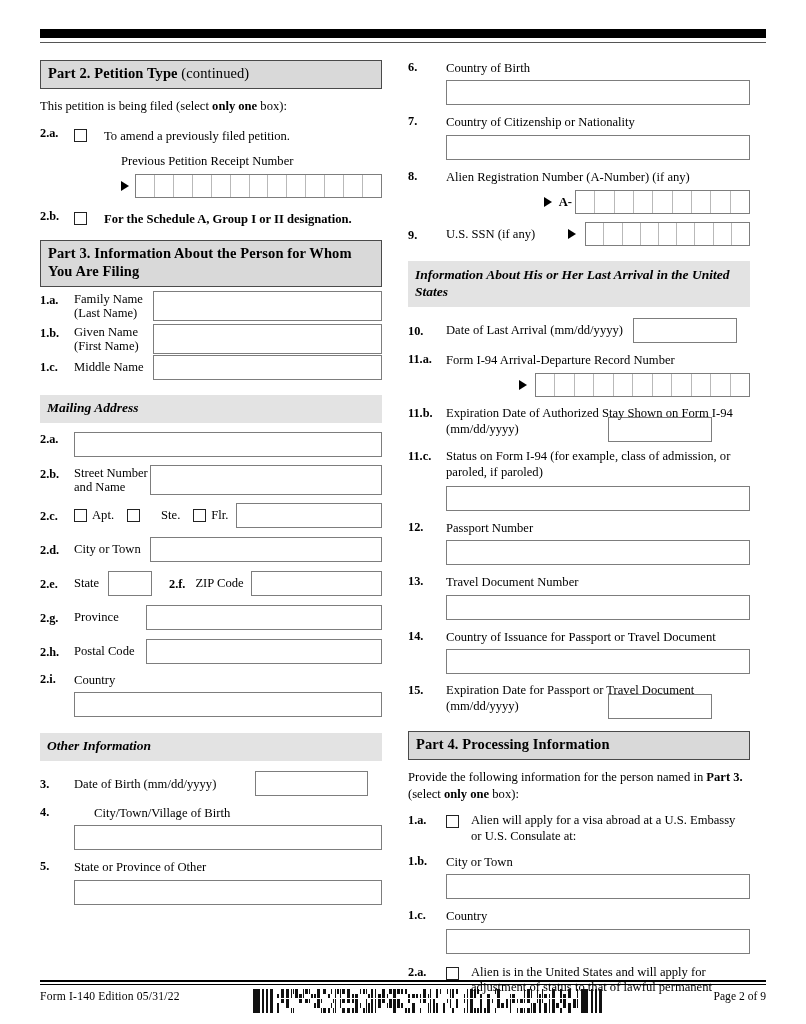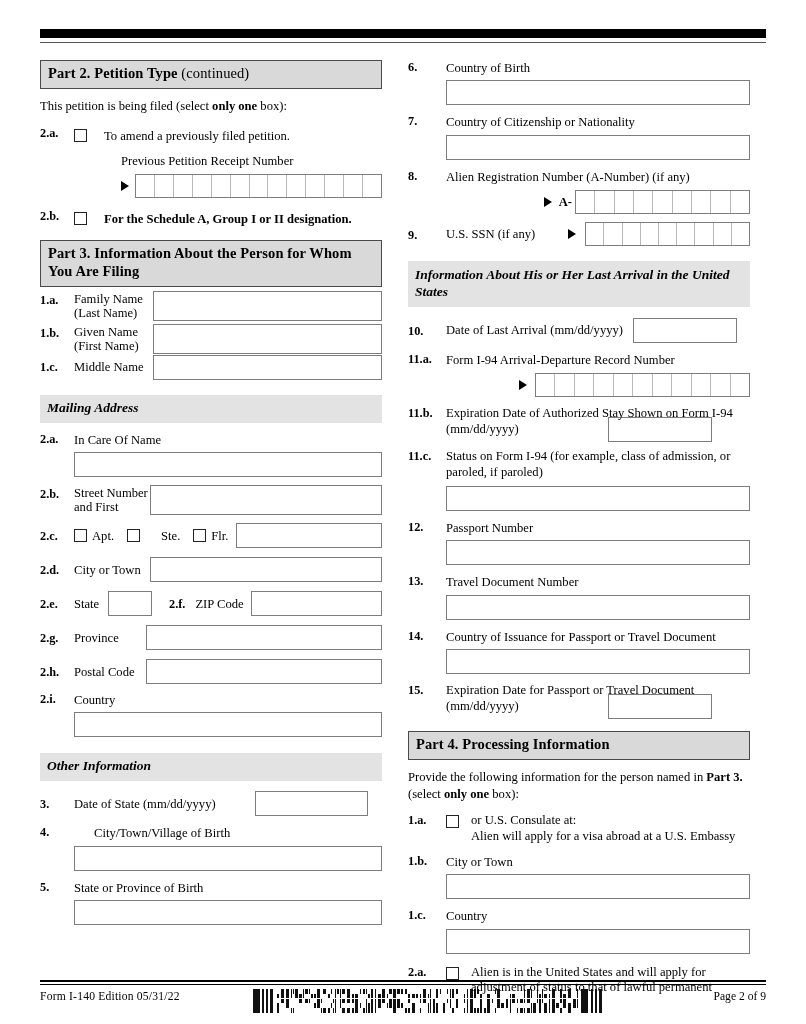--- a/index.html
+++ b/index.html
@@ -191,29 +191,28 @@
         <div class="num">1.c.</div>
         <div class="lbl" style="width:75px;">Middle Name</div>
         <div class="box" style="flex:1 1 auto;margin-left:4px;margin-top:-3px;"></div>
       </div>
     </div>
 
     <div class="sub-head" style="margin-top:15px;">Mailing Address</div>
 
     <div class="row" style="margin-top:9px;">
       <div class="num">2.a.</div>
-      <div class="lbl" style="margin-left:34px;">In Care Of Name</div>
       <div class="box" style="margin-left:34px;margin-top:4px;width:308px;"></div>
     </div>
 
     <div class="inline" style="margin-top:8px;">
       <div class="num">2.b.</div>
       <div class="lbl" style="width:74px;line-height:1.15;">
         <div>Street Number</div>
-        <div>and First</div>
+        <div>and Name</div>
       </div>
       <div class="box" style="flex:1 1 auto;margin-left:2px;height:30px;"></div>
     </div>
 
     <div class="inline" style="margin-top:8px;align-items:center;">
       <div class="num">2.c.</div>
       <span class="cb"></span>
       <span class="lbl" style="margin-left:5px;">Apt.</span>
       <span class="cb" style="margin-left:13px;"></span>
       <span class="lbl" style="margin-left:21px;">Ste.</span>
@@ -252,33 +251,33 @@
     <div class="row" style="margin-top:8px;">
       <div class="num">2.i.</div>
       <div class="lbl" style="margin-left:34px;">Country</div>
       <div class="box" style="margin-left:34px;margin-top:4px;width:308px;"></div>
     </div>
 
     <div class="sub-head" style="margin-top:16px;">Other Information</div>
 
     <div class="inline" style="margin-top:10px;align-items:center;">
       <div class="num">3.</div>
-      <div class="lbl">Date of State (mm/dd/yyyy)</div>
+      <div class="lbl">Date of Birth (mm/dd/yyyy)</div>
       <div class="box" style="width:113px;margin-left:39px;"></div>
     </div>
 
     <div class="row" style="margin-top:9px;">
       <div class="num">4.</div>
       <div class="lbl" style="margin-left:54px;">City/Town/Village of Birth</div>
       <div class="box" style="margin-left:34px;margin-top:4px;width:308px;"></div>
     </div>
 
     <div class="row" style="margin-top:9px;">
       <div class="num">5.</div>
-      <div class="lbl" style="margin-left:34px;">State or Province of Birth</div>
+      <div class="lbl" style="margin-left:34px;">State or Province of Other</div>
       <div class="box" style="margin-left:34px;margin-top:4px;width:308px;"></div>
     </div>
 
   </div>
 
   <div class="col col-right">
 
     <div class="row" style="margin-top:0;">
       <div class="num">6.</div>
       <div class="lbl" style="margin-left:38px;">Country of Birth</div>
@@ -407,22 +406,22 @@
 
     <div class="para" style="margin-top:9px;">
       <span>Provide the following information for the person named in </span><span class="b">Part 3.</span><span> (select </span><span class="b">only one</span><span> box):</span>
     </div>
 
     <div class="row" style="margin-top:11px;">
       <div class="num">1.a.</div>
       <div style="margin-left:38px;display:flex;align-items:flex-start;">
         <span class="cb" style="margin-top:2px;flex:0 0 13px;"></span>
         <div class="lbl" style="margin-left:12px;line-height:1.25;">
+          <div>Alien will apply for a visa abroad at a U.S. Embassy</div>
           <div>or U.S. Consulate at:</div>
-          <div>Alien will apply for a visa abroad at a U.S. Embassy</div>
         </div>
       </div>
     </div>
 
     <div class="row" style="margin-top:9px;">
       <div class="num">1.b.</div>
       <div class="lbl" style="margin-left:38px;">City or Town</div>
       <div class="box" style="margin-left:38px;margin-top:4px;width:304px;"></div>
     </div>
 

